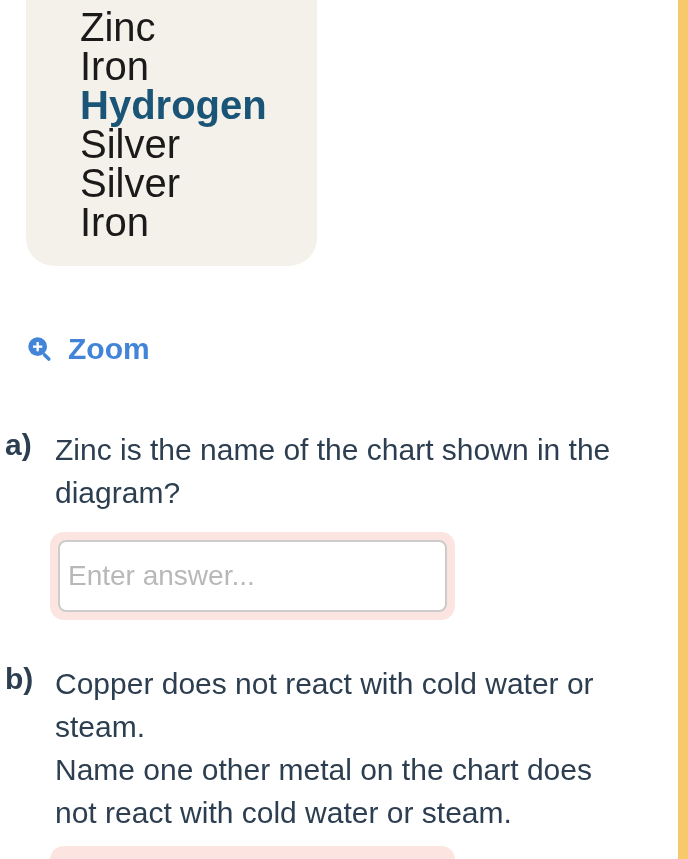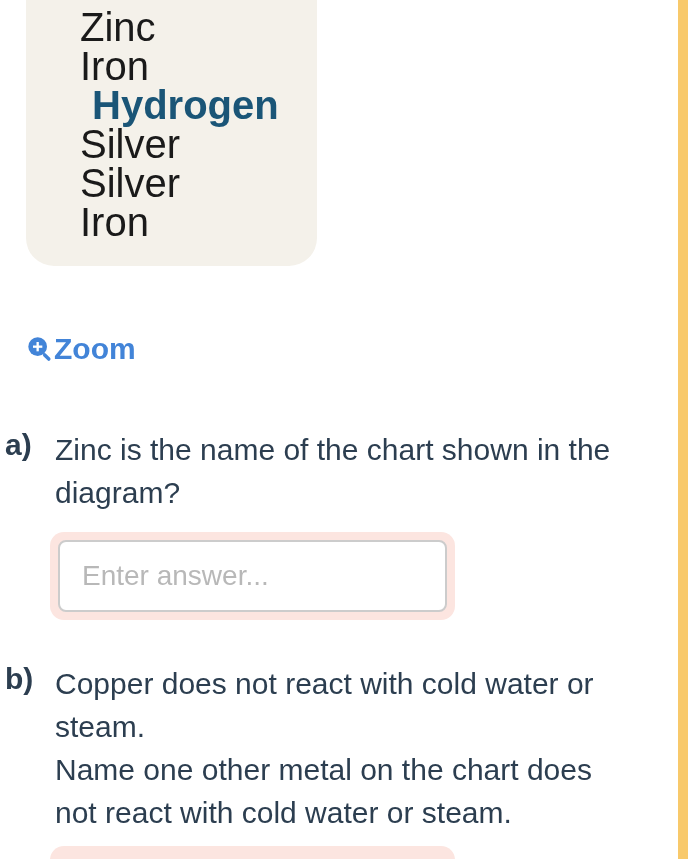--- a/index.html
+++ b/index.html
@@ -35,29 +35,28 @@
     }
     .chart-item {
       font-size: 40px;
       line-height: 39px;
       color: #1a1a1a;
       font-weight: 400;
     }
     .chart-item.highlighted {
       color: #1a5577;
       font-weight: 700;
-      margin-left: 12px;
     }
     .zoom-link {
       position: absolute;
       left: 26px;
       top: 332px;
       display: flex;
       align-items: center;
-      gap: 0;
+      gap: 14px;
       cursor: pointer;
     }
     .zoom-icon {
       width: 28px;
       height: 28px;
     }
     .zoom-text {
       color: #4284d8;
       font-size: 30px;
       font-weight: 700;
@@ -98,21 +97,21 @@
       background: #fce5e0;
       border-radius: 14px;
       padding: 8px;
     }
     .answer-input {
       width: 100%;
       height: 100%;
       background: #ffffff;
       border: 2px solid #cccccc;
       border-radius: 8px;
-      padding: 0 22px;
+      padding: 0 8px;
       font-size: 28px;
       color: #444;
       outline: none;
     }
     .answer-input::placeholder {
       color: #b8b8b8;
     }
     .answer-input-wrapper-b {
       position: absolute;
       left: 50px;

